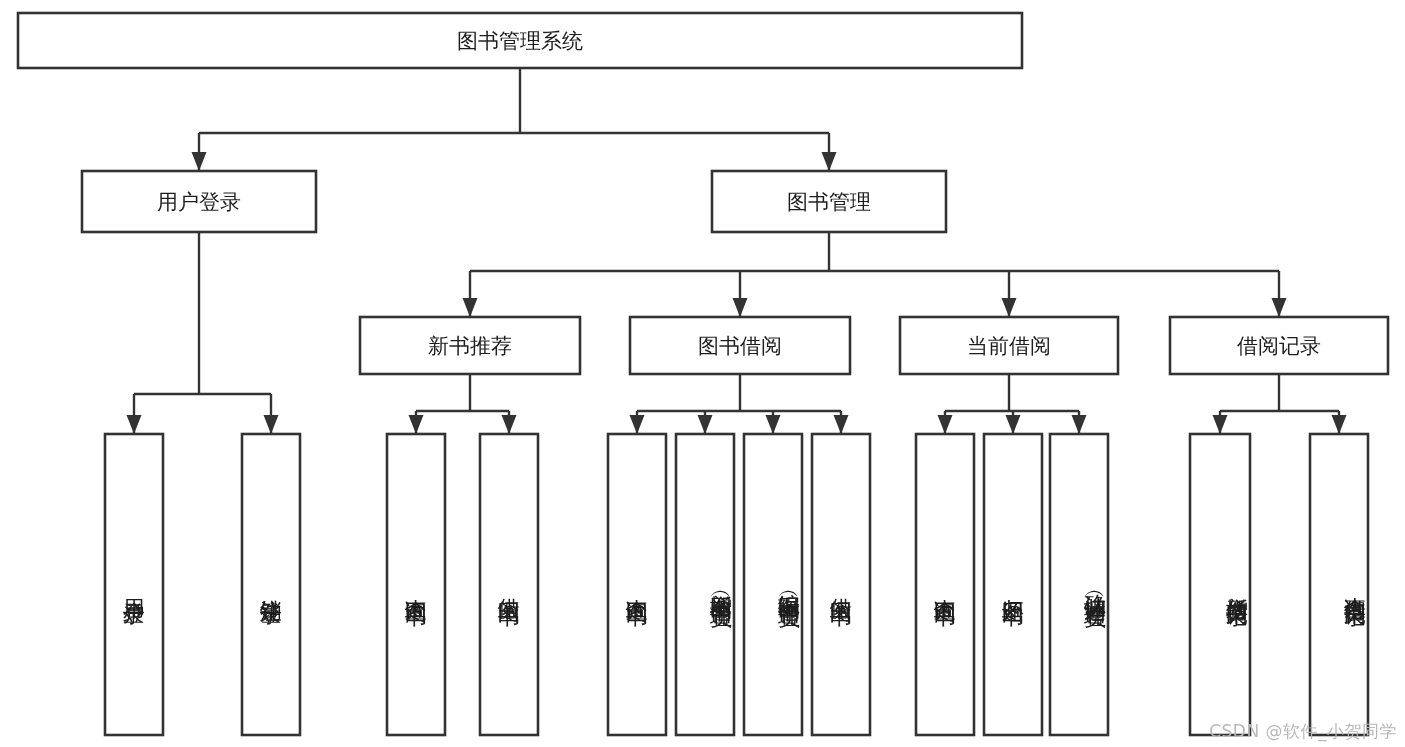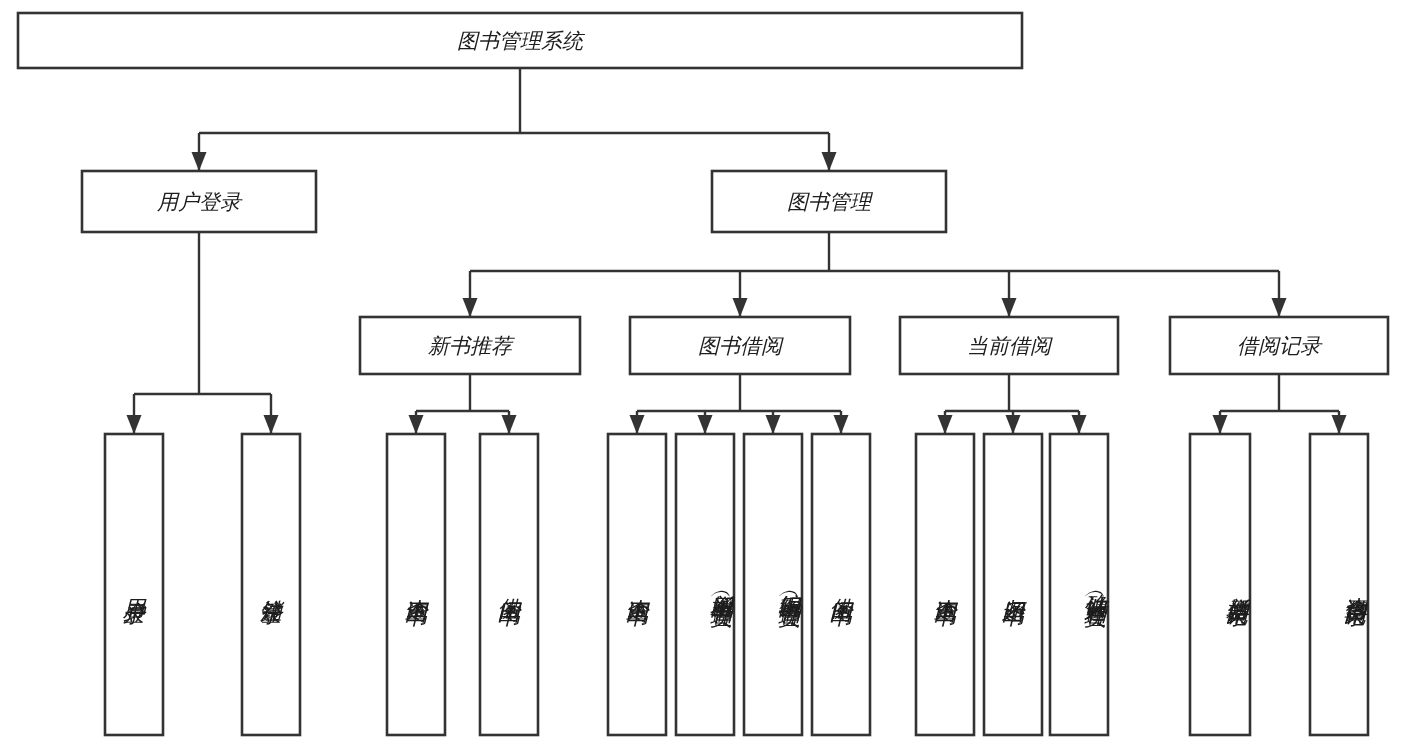--- a/index.html
+++ b/index.html
@@ -11,21 +11,20 @@
     width: 1405px;
     height: 747px;
     font-family: "DejaVu Sans", "Liberation Sans", sans-serif;
     overflow: hidden;
     position: relative;
   }
   #diagram-root {
     position: relative;
     width: 1405px;
     height: 747px;
-    font-style: italic;
   }
   svg#tree-svg {
     position: absolute;
     left: 0;
     top: 0;
     width: 1405px;
     height: 747px;
     display: block;
   }
   .node-box {
@@ -204,13 +203,14 @@
         <span>确认归还（管理员）</span>
       </div>
       <div class="node-label-v" style="left: 1190px; width: 60px; top: 440px; height: 289px; display: flex; align-items: flex-start; justify-content: center;">
         <span>新增借阅记录</span>
       </div>
       <div class="node-label-v" style="left: 1310px; width: 58px; top: 440px; height: 289px; display: flex; align-items: flex-start; justify-content: center;">
         <span>查询借阅记录</span>
       </div>
     </div>
 
+  <div class="watermark">CSDN @软件_小贺同学</div>
 </div>
 
 </body></html>

